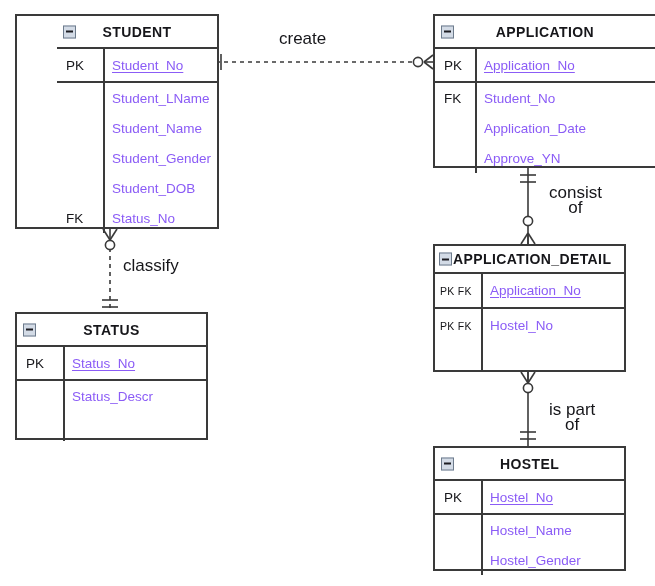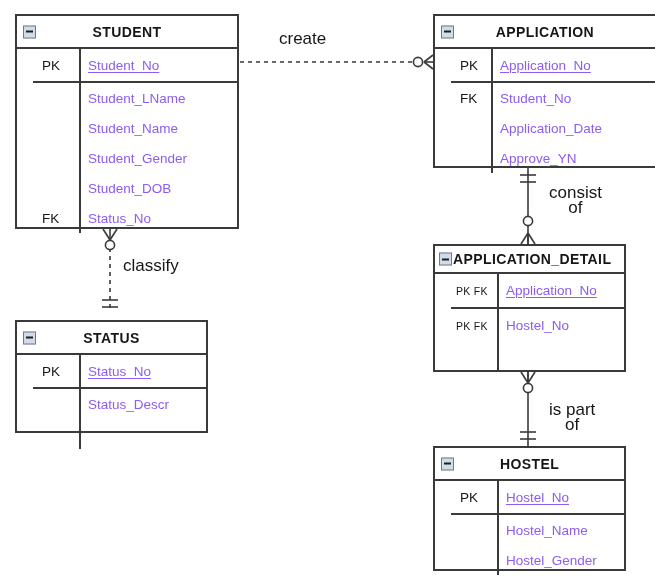--- a/index.html
+++ b/index.html
@@ -65,21 +65,20 @@
     top: 50%;
     margin-top: -1px;
     height: 2px;
     background: #1d1d22;
   }
 
   
   .ent-group {
     box-sizing: border-box;
     position: relative;
-    margin-left: 16px;
   }
   .ent-group + .ent-group {
     border-top: 2px solid #3a3a3a;
   }
   .ent-row {
     box-sizing: border-box;
     display: flex;
     align-items: center;
     height: 30px;
   }
@@ -208,21 +207,21 @@
   <div class="rel-label center" style="left:549px; top:185px;">
     <div>consist</div>
     <div>of</div>
   </div>
 
   <div class="rel-label center" style="left:549px; top:382px;margin-top:20px;">
     <div>is part</div>
     <div>of</div>
   </div>
 
-  <div class="entity" style="left:15px; top:14px; width:224px; height:215px;">
+  <div class="entity" style="left:15px; top:14px; width:204px; height:215px;padding-left:40px;">
     <div class="ent-title">
       <span class="collapse-icon"></span>
       <span class="title-text">STUDENT</span>
     </div>
 
     <div class="ent-group">
       <div class="vdiv" style="left:46px;"></div>
       <div class="ent-row" style="height:32px;">
         <div class="key-cell" style="width:46px;">PK</div>
         <div class="attr-cell">
@@ -249,21 +248,21 @@
         <div class="key-cell" style="width:46px;"></div>
         <div class="attr-cell">Student_DOB</div>
       </div>
       <div class="ent-row">
         <div class="key-cell" style="width:46px;">FK</div>
         <div class="attr-cell">Status_No</div>
       </div>
     </div>
   </div>
 
-  <div class="entity" style="left:15px; top:320px; width:193px; height:113px;">
+  <div class="entity" style="left:15px; top:312px; width:193px; height:128px;">
     <div class="ent-title">
       <span class="collapse-icon"></span>
       <span class="title-text">STATUS</span>
     </div>
 
     <div class="ent-group">
       <div class="vdiv" style="left:46px;"></div>
       <div class="ent-row" style="height:32px;">
         <div class="key-cell" style="width:46px;">PK</div>
         <div class="attr-cell">

